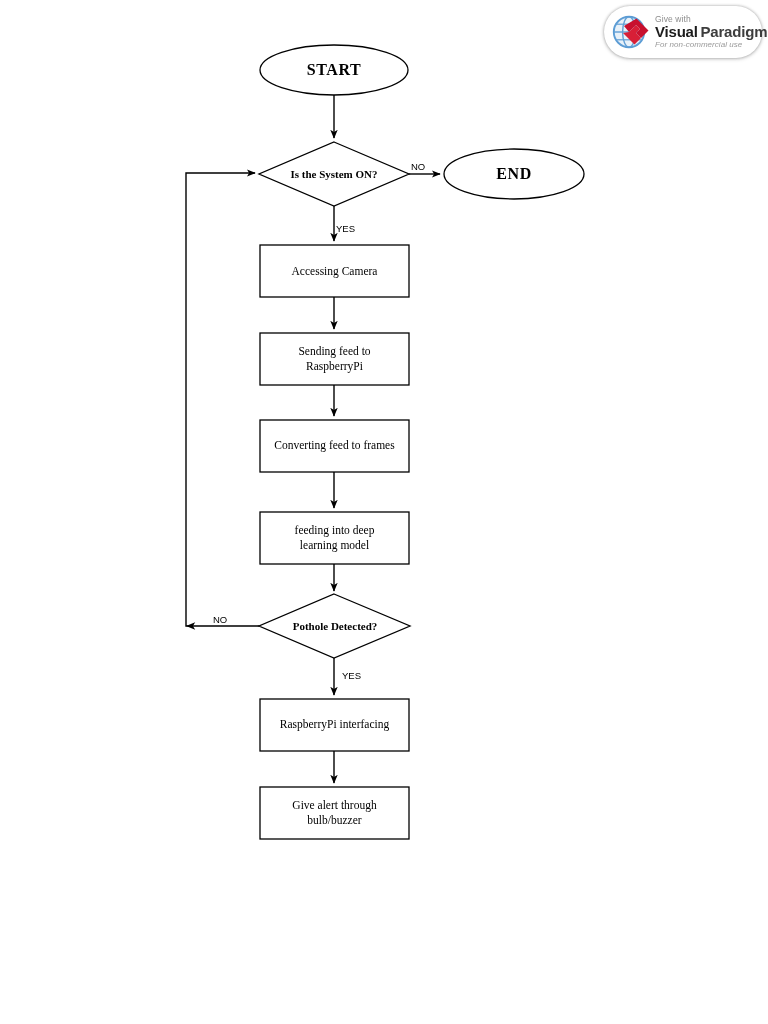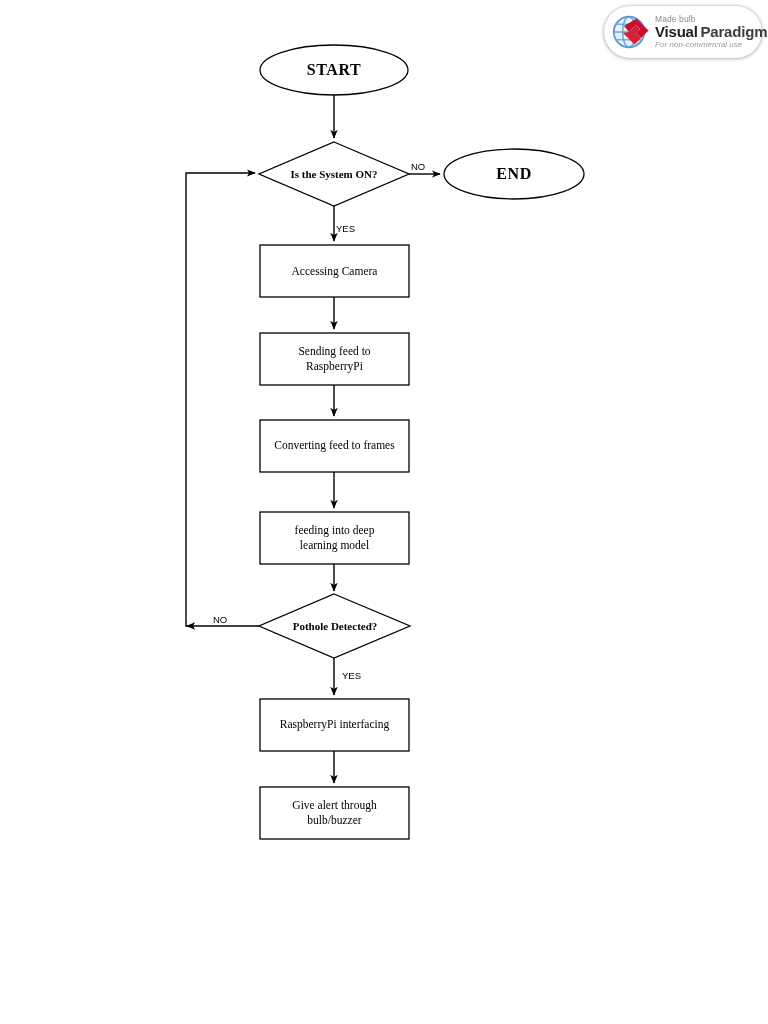--- a/index.html
+++ b/index.html
@@ -232,19 +232,19 @@
         <line x1="3.8" y1="21" x2="34.2" y2="21" stroke="#5a9bd4" stroke-width="1.4"></line>
         <line x1="6.4" y1="13.2" x2="31.6" y2="13.2" stroke="#5a9bd4" stroke-width="1.2"></line>
         <line x1="6.4" y1="28.8" x2="31.6" y2="28.8" stroke="#5a9bd4" stroke-width="1.2"></line>
         <circle cx="19" cy="21" r="15.2" fill="#7fb3de" opacity="0.18"></circle>
         <path d="M26.5 7.5 L38.5 19.5 L31.0 27.0 L26.0 22.0 L30.0 18.0 L26.0 14.0 L19.0 21.0 L14.0 15.0 Z" fill="#c8102e"></path>
         <path d="M19.0 21.0 L26.0 14.0 L30.0 18.0 L26.0 22.0 L31.0 27.0 L24.5 33.5 L13.0 22.0 Z" fill="#d81f37"></path>
         <path d="M24.5 33.5 L13.0 22.0 L19.0 16.0 L26.5 23.5 Z" fill="#ffffff" opacity="0.0"></path>
       </svg>
     </div>
     <div id="vp-text-block">
-      <span class="vp-made-with">Made bulb</span>
+      <span class="vp-made-with">Give with</span>
       <span class="vp-title"><span>Visual</span><span class="vp-t2"> Paradigm</span></span>
       <span class="vp-noncomm">For non-commercial use</span>
     </div>
   </div>
 
 </div>
 
 </body></html>

